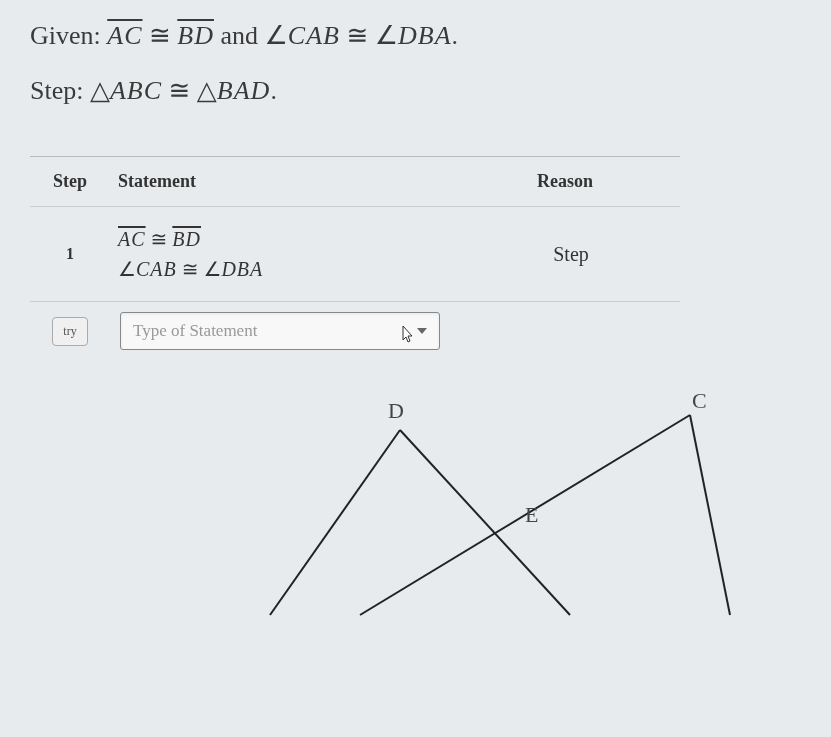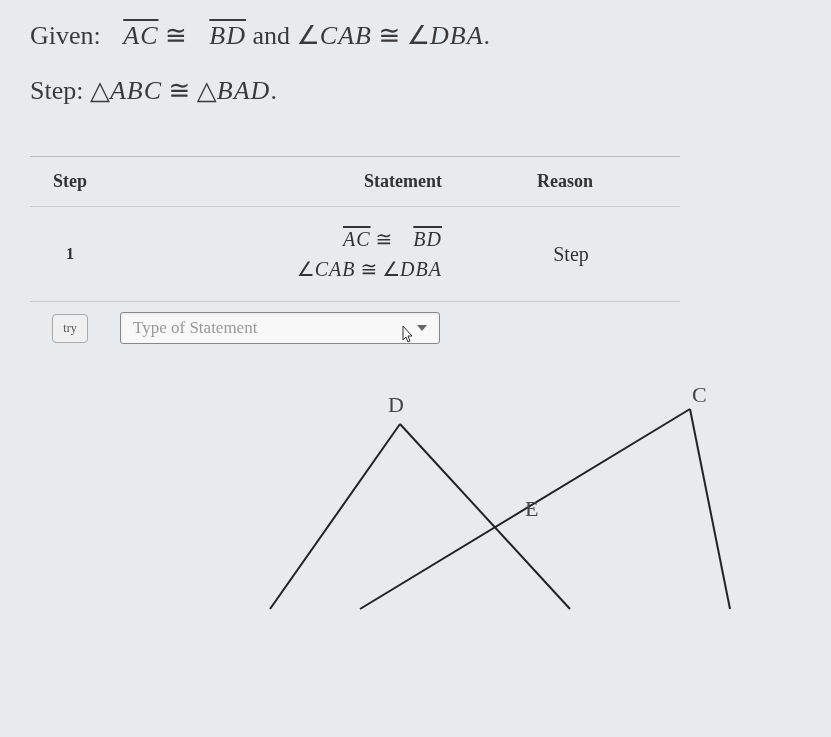--- a/index.html
+++ b/index.html
@@ -11,54 +11,54 @@
     height: 737px;
     padding: 20px 30px;
     position: relative;
   }
   .problem-text {
     font-size: 26px;
     margin-bottom: 30px;
     color: #3a3a3a;
   }
   .problem-text .line2 { margin-top: 24px; }
-  .overline { text-decoration: overline; display:inline-block;margin-left:16px; }
+  .overline { text-decoration: overline; display:inline-block; }
   .math-it { font-style: italic; letter-spacing: 1px; }
   .proof-table {
     margin-top: 20px;
     border-top: 1px solid #bbb;
     display: inline-block;
     width: 650px;
   }
   .proof-row {
     display: flex;
     align-items: center;
     border-bottom: 1px solid #ccc;
   }
   .proof-header .cell { font-weight: bold; font-size: 18px; padding: 14px 8px; }
   .cell { padding: 14px 8px; }
   .col-step { width: 80px; text-align: center; font-weight: bold; }
-  .col-stmt { width: 340px; text-align: right; font-size: 20px; }
+  .col-stmt { width: 340px; text-align: left; font-size: 20px; }
   .col-reason { width: 230px; text-align: center; font-size: 20px; padding-left: 20px; }
   .col-stmt .stmt-line { margin: 6px 0; }
   .try-btn {
     border: 1px solid #aaa;
     background: #f0f0f0;
     border-radius: 4px;
     padding: 6px 10px;
     font-size: 12px;
     font-family: inherit;
     color: #555;
     cursor: pointer;
   }
   .dropdown {
     border: 1px solid #888;
     background: #f8f8f8;
     border-radius: 3px;
-    height: 32px;
+    height: 38px;
     display: flex;
     align-items: center;
     justify-content: space-between;
     padding: 0 12px;
     width: 320px;
     cursor: pointer;
     margin: 0 auto;
     box-shadow: inset 0 1px 3px rgba(0,0,0,0.08);
   }
   .dropdown-placeholder { color: #999; font-size: 17px; }

